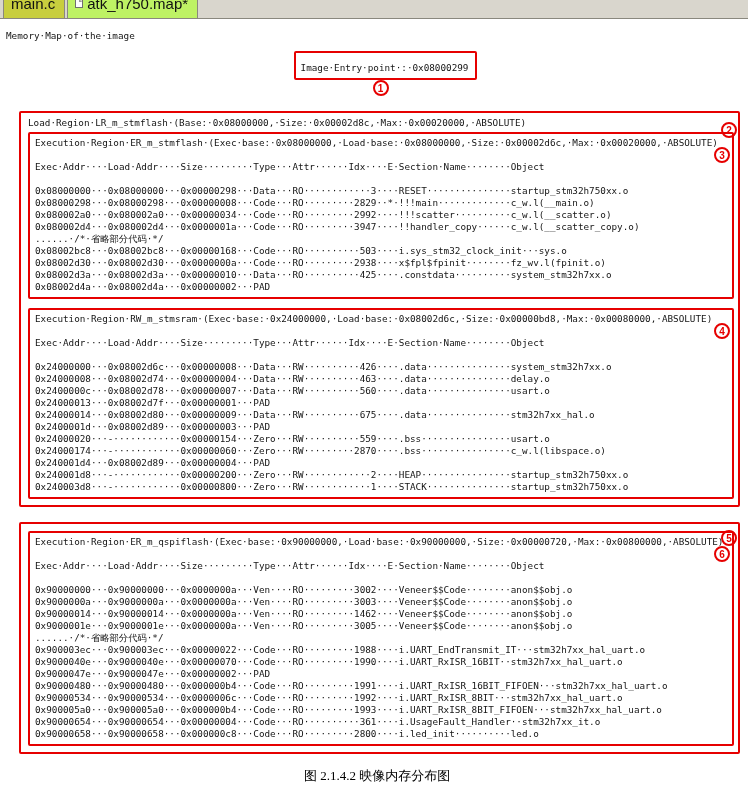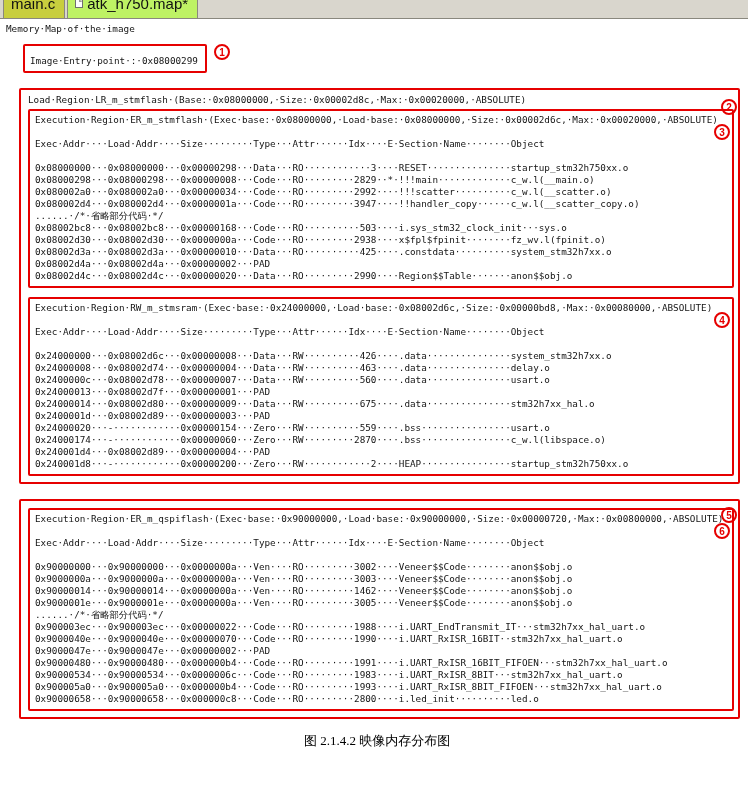--- a/index.html
+++ b/index.html
@@ -31,29 +31,29 @@
     width: 8px; height: 10px;
     background: #fdfdfd; border: 1px solid #6f6f6f;
     display: inline-block; position: relative;
   }
   .doc-icon::after {
     content: ""; position: absolute; top: 0; right: 0;
     border-style: solid; border-width: 0 3px 3px 0;
     border-color: #d9d6cd #d9d6cd #9a9a9a #9a9a9a;
   }
   
-  .editor { padding: 4px 0 0 6px; position: relative; }
+  .editor { padding: 11px 0 0 6px; position: relative; }
   .code-line {
     white-space: pre;
     font-size: 9.3px; line-height: 12px; height: 12px;
     color: #141414; letter-spacing: 0;
   }
   
   .red-box { border: 2px solid #e60000; border-radius: 2px; position: relative; }
-  .entry-row { margin: 9px 0 0 0; display: flex; align-items: flex-start; }
+  .entry-row { margin: 9px 0 0 0; display: flex; align-items: center; flex-direction: column; }
   .entry-box { display: inline-block; padding: 3px 7px 3px 5px; margin-left: 17px; }
   .outer-box { margin: 15px 8px 0 13px; padding: 4px 2px 6px 7px; }
   .inner-box { margin: 3px 2px 0 0; padding: 3px 2px 4px 5px; }
   .gap6 { height: 6px; }
   .badge {
     width: 16px; height: 16px;
     border: 2px solid #e60000; border-radius: 50%;
     color: #e60000; background: #ffffff;
     font-family: "Liberation Sans", sans-serif;
     font-size: 10px; font-weight: bold;
@@ -112,21 +112,20 @@
           <div class="code-line"></div>
           <div class="code-line">0x08000000···0x08000000···0x00000298···Data···RO············3····RESET···············startup_stm32h750xx.o</div>
           <div class="code-line">0x08000298···0x08000298···0x00000008···Code···RO·········2829··*·!!!main·············c_w.l(__main.o)</div>
           <div class="code-line">0x080002a0···0x080002a0···0x00000034···Code···RO·········2992····!!!scatter··········c_w.l(__scatter.o)</div>
           <div class="code-line">0x080002d4···0x080002d4···0x0000001a···Code···RO·········3947····!!handler_copy······c_w.l(__scatter_copy.o)</div>
           <div class="code-line">......·/*·省略部分代码·*/</div>
           <div class="code-line">0x08002bc8···0x08002bc8···0x00000168···Code···RO··········503····i.sys_stm32_clock_init···sys.o</div>
           <div class="code-line">0x08002d30···0x08002d30···0x0000000a···Code···RO·········2938····x$fpl$fpinit········fz_wv.l(fpinit.o)</div>
           <div class="code-line">0x08002d3a···0x08002d3a···0x00000010···Data···RO··········425····.constdata··········system_stm32h7xx.o</div>
           <div class="code-line">0x08002d4a···0x08002d4a···0x00000002···PAD</div>
-          <div class="code-line">0x08002d4c···0x08002d4c···0x00000020···Data···RO·········2990····Region$$Table·······anon$$obj.o</div>
         </div>
     </div>
 
     <div class="gap6"></div>
 
     <div class="red-box inner-box">
       <span class="badge badge-abs badge-4">4</span>
       <div>
           <div class="code-line">Execution·Region·RW_m_stmsram·(Exec·base:·0x24000000,·Load·base:·0x08002d6c,·Size:·0x00000bd8,·Max:·0x00080000,·ABSOLUTE)</div>
           <div class="code-line"></div>
@@ -135,20 +134,21 @@
           <div class="code-line">0x24000000···0x08002d6c···0x00000008···Data···RW··········426····.data···············system_stm32h7xx.o</div>
           <div class="code-line">0x24000008···0x08002d74···0x00000004···Data···RW··········463····.data···············delay.o</div>
           <div class="code-line">0x2400000c···0x08002d78···0x00000007···Data···RW··········560····.data···············usart.o</div>
           <div class="code-line">0x24000013···0x08002d7f···0x00000001···PAD</div>
           <div class="code-line">0x24000014···0x08002d80···0x00000009···Data···RW··········675····.data···············stm32h7xx_hal.o</div>
           <div class="code-line">0x2400001d···0x08002d89···0x00000003···PAD</div>
           <div class="code-line">0x24000020···-············0x00000154···Zero···RW··········559····.bss················usart.o</div>
           <div class="code-line">0x24000174···-············0x00000060···Zero···RW·········2870····.bss················c_w.l(libspace.o)</div>
           <div class="code-line">0x240001d4···0x08002d89···0x00000004···PAD</div>
           <div class="code-line">0x240001d8···-············0x00000200···Zero···RW············2····HEAP················startup_stm32h750xx.o</div>
+          <div class="code-line">0x240003d8···-············0x00000800···Zero···RW············1····STACK···············startup_stm32h750xx.o</div>
         </div>
     </div>
   </div>
 
   <div class="red-box outer-box">
     <span class="badge badge-abs badge-5">5</span>
 
     <div class="red-box inner-box">
       <span class="badge badge-abs badge-6">6</span>
       <div>
@@ -158,22 +158,23 @@
           <div class="code-line"></div>
           <div class="code-line">0x90000000···0x90000000···0x0000000a···Ven····RO·········3002····Veneer$$Code········anon$$obj.o</div>
           <div class="code-line">0x9000000a···0x9000000a···0x0000000a···Ven····RO·········3003····Veneer$$Code········anon$$obj.o</div>
           <div class="code-line">0x90000014···0x90000014···0x0000000a···Ven····RO·········1462····Veneer$$Code········anon$$obj.o</div>
           <div class="code-line">0x9000001e···0x9000001e···0x0000000a···Ven····RO·········3005····Veneer$$Code········anon$$obj.o</div>
           <div class="code-line">......·/*·省略部分代码·*/</div>
           <div class="code-line">0x900003ec···0x900003ec···0x00000022···Code···RO·········1988····i.UART_EndTransmit_IT···stm32h7xx_hal_uart.o</div>
           <div class="code-line">0x9000040e···0x9000040e···0x00000070···Code···RO·········1990····i.UART_RxISR_16BIT··stm32h7xx_hal_uart.o</div>
           <div class="code-line">0x9000047e···0x9000047e···0x00000002···PAD</div>
           <div class="code-line">0x90000480···0x90000480···0x000000b4···Code···RO·········1991····i.UART_RxISR_16BIT_FIFOEN···stm32h7xx_hal_uart.o</div>
-          <div class="code-line">0x90000534···0x90000534···0x0000006c···Code···RO·········1983····i.UART_RxISR_8BIT···stm32h7xx_hal_uart.o</div>
+          <div class="code-line">0x90000534···0x90000534···0x0000006c···Code···RO·········1992····i.UART_RxISR_8BIT···stm32h7xx_hal_uart.o</div>
           <div class="code-line">0x900005a0···0x900005a0···0x000000b4···Code···RO·········1993····i.UART_RxISR_8BIT_FIFOEN···stm32h7xx_hal_uart.o</div>
+          <div class="code-line">0x90000654···0x90000654···0x00000004···Code···RO··········361····i.UsageFault_Handler··stm32h7xx_it.o</div>
           <div class="code-line">0x90000658···0x90000658···0x000000c8···Code···RO·········2800····i.led_init··········led.o</div>
         </div>
     </div>
   </div>
 
   <div class="caption">图 2.1.4.2 映像内存分布图</div>
 
 </div>
 
 </body></html>

